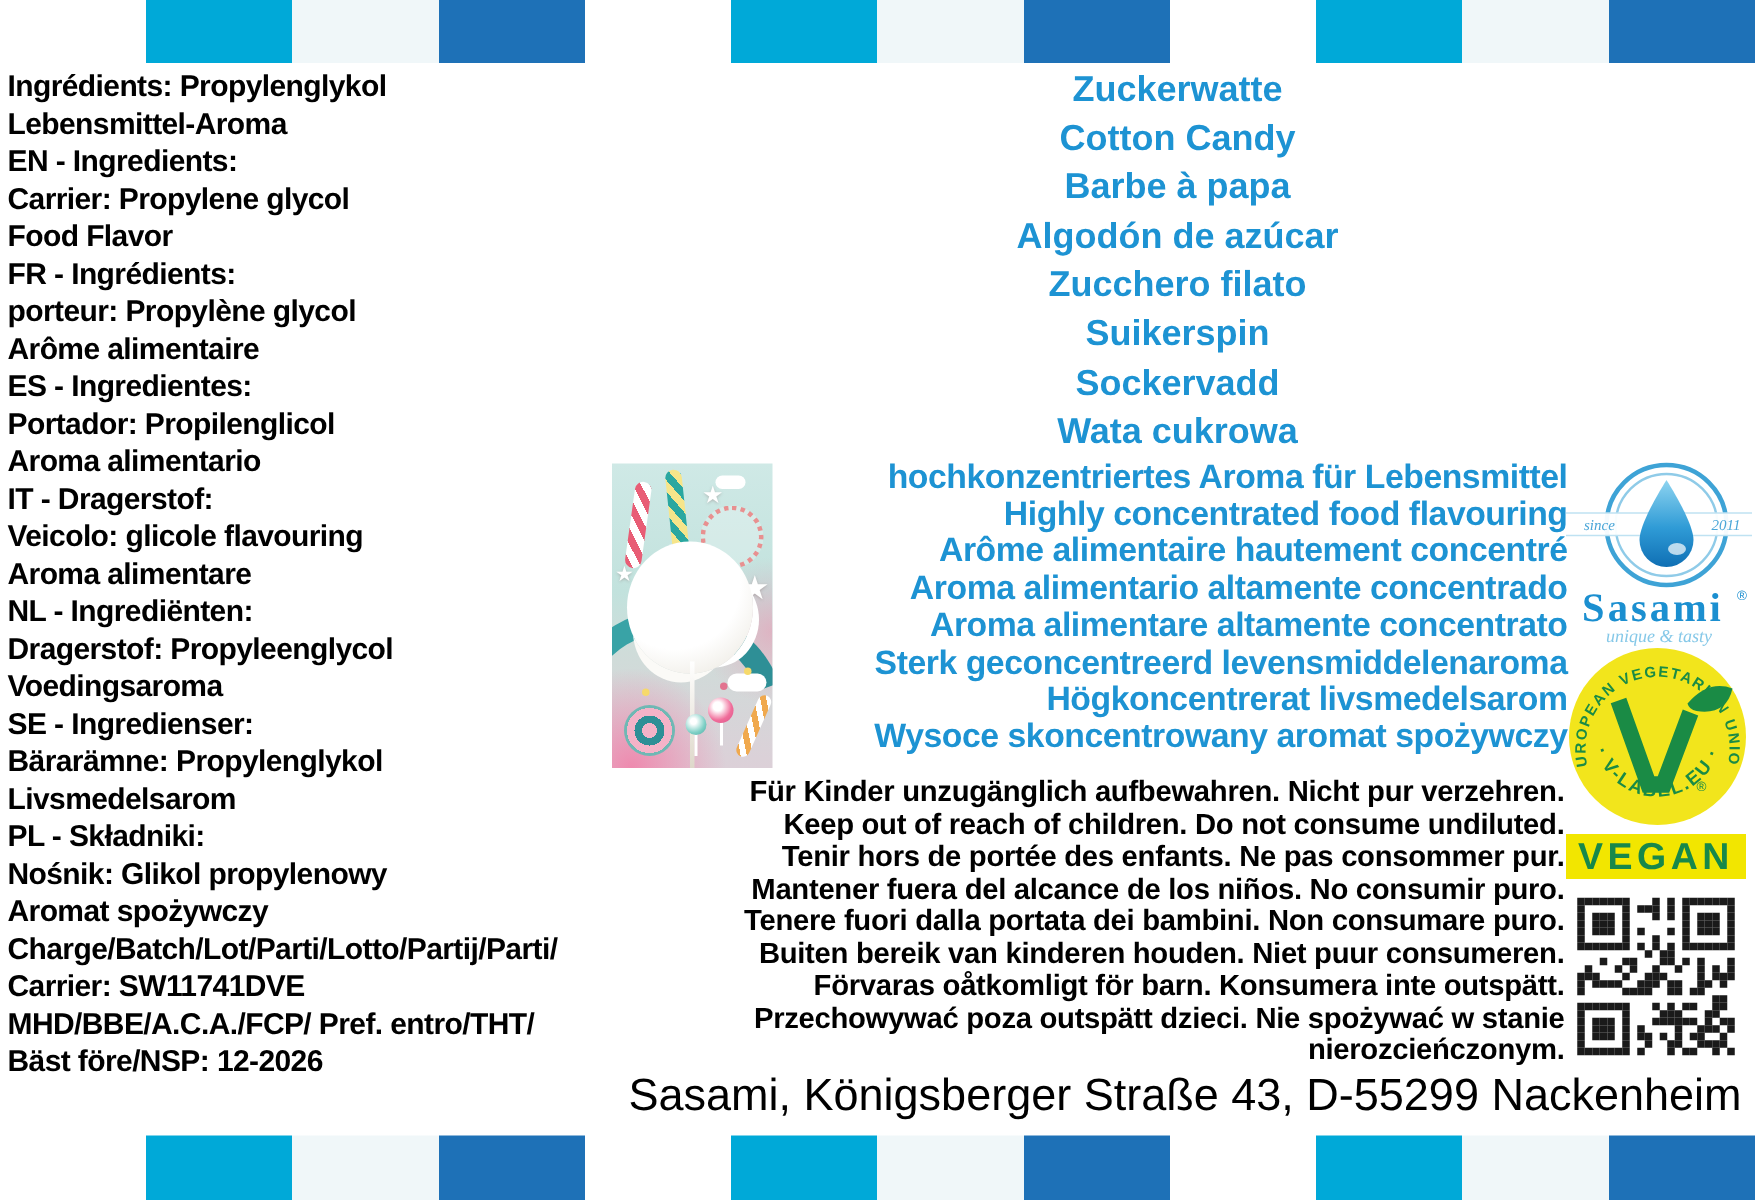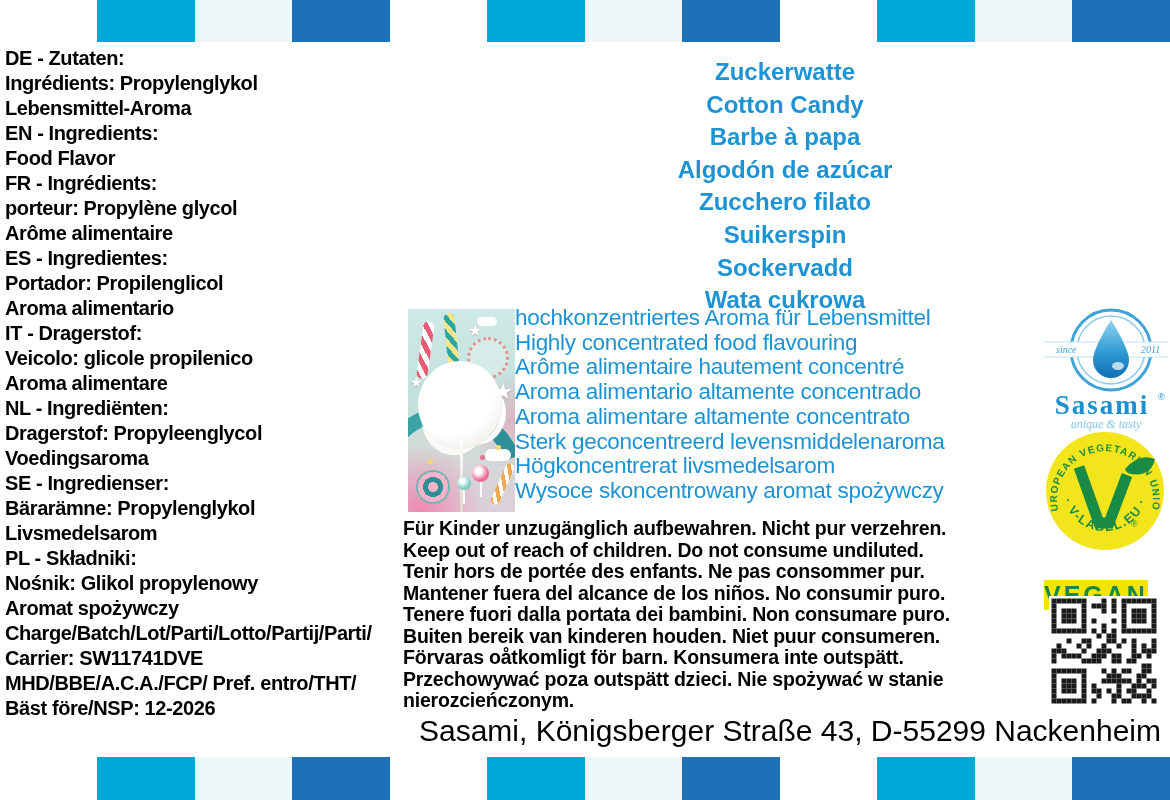--- a/index.html
+++ b/index.html
@@ -15,29 +15,29 @@
       #f0f7f9 195px 292.5px,
       #1e71b7 292.5px 390px);}
   .stripes-top{top:0;height:42px;}
   .stripes-bottom{top:757px;height:43px;}
 
   
   .ingredients{left:5px;top:46px;width:412px;font-weight:bold;font-size:20px;
     line-height:25px;color:#000;letter-spacing:-0.4px;white-space:nowrap;}
 
   
-  .names{left:515px;top:56px;width:540px;text-align:center;color:#1d93d3;
+  .names{left:515px;top:44px;width:540px;text-align:center;color:#1d93d3;
     font-weight:bold;font-size:24px;line-height:32.6px;}
 
   
-  .concentrated{left:515px;top:306px;width:530px;text-align:left;color:#1d93d3;
-    font-weight:normal;font-size:22.5px;line-height:24.7px;letter-spacing:-0.3px;white-space:nowrap;}
-
-  
-  .warning{left:403px;top:518px;width:640px;text-align:left;color:#000;
+  .concentrated{left:515px;top:306px;width:530px;text-align:right;color:#1d93d3;
+    font-weight:bold;font-size:22.5px;line-height:24.7px;letter-spacing:-0.3px;white-space:nowrap;}
+
+  
+  .warning{left:403px;top:518px;width:640px;text-align:right;color:#000;
     font-weight:bold;font-size:19.5px;line-height:21.5px;letter-spacing:-0.2px;}
 
   
   .address{left:410px;top:712px;width:760px;text-align:center;color:#000;
     font-family:Liberation Sans, sans-serif;font-size:30px;line-height:38px;}
 
   
   .candy-img{left:408px;top:309px;width:107px;height:203px;overflow:hidden;
     background:linear-gradient(180deg,#cfe9e6 0%,#c2e2dd 42%,#cfdcd9 62%,#dcd0d8 100%);}
   .candy-img *{position:absolute;}
@@ -74,45 +74,45 @@
   .lolli2{right:44px;bottom:22px;width:14px;height:14px;
     background:radial-gradient(circle at 38% 35%,#fff 0 2px,#7fd0c6 60%,#48a8a0);}
   .lstick{width:2px;height:16px;background:#fff;}
   .lstick1{right:33px;bottom:15px;}
   .lstick2{right:50px;bottom:8px;}
   .dot{width:5px;height:5px;border-radius:50%;}
 
   
   .sasami-logo{left:1044px;top:304px;width:124px;height:128px;}
   .vlabel{left:1043px;top:429px;width:124px;height:124px;}
-  .vegan-box{left:1044px;top:556px;width:104px;height:30px;background:#f2e600;
-    display:flex;align-items:center;color:#17884a;
-    font-weight:bold;font-size:25px;letter-spacing:3px;margin-top:24px;}
+  .vegan-box{left:1044px;top:556px;width:120px;height:30px;background:#f2e600;
+    display:flex;align-items:center;justify-content:center;color:#17884a;
+    font-weight:bold;font-size:25px;letter-spacing:3px;}
   .qr{left:1049px;top:596px;width:110px;height:110px;background:#fff;}
 </style>
 </head>
 <body>
 
 <div class="abs stripes stripes-top"></div>
 <div class="abs stripes stripes-bottom"></div>
 
 <div class="abs ingredients">
-    <div>DE - Zutaten:</div>
     <div>Ingrédients: Propylenglykol</div>
     <div>Lebensmittel-Aroma</div>
     <div>EN - Ingredients:</div>
+    <div>Carrier: Propylene glycol</div>
     <div>Food Flavor</div>
     <div>FR - Ingrédients:</div>
     <div>porteur: Propylène glycol</div>
     <div>Arôme alimentaire</div>
     <div>ES - Ingredientes:</div>
     <div>Portador: Propilenglicol</div>
     <div>Aroma alimentario</div>
     <div>IT - Dragerstof:</div>
-    <div>Veicolo: glicole propilenico</div>
+    <div>Veicolo: glicole flavouring</div>
     <div>Aroma alimentare</div>
     <div>NL - Ingrediënten:</div>
     <div>Dragerstof: Propyleenglycol</div>
     <div>Voedingsaroma</div>
     <div>SE - Ingredienser:</div>
     <div>Bärarämne: Propylenglykol</div>
     <div>Livsmedelsarom</div>
     <div>PL - Składniki:</div>
     <div>Nośnik: Glikol propylenowy</div>
     <div>Aromat spożywczy</div>

